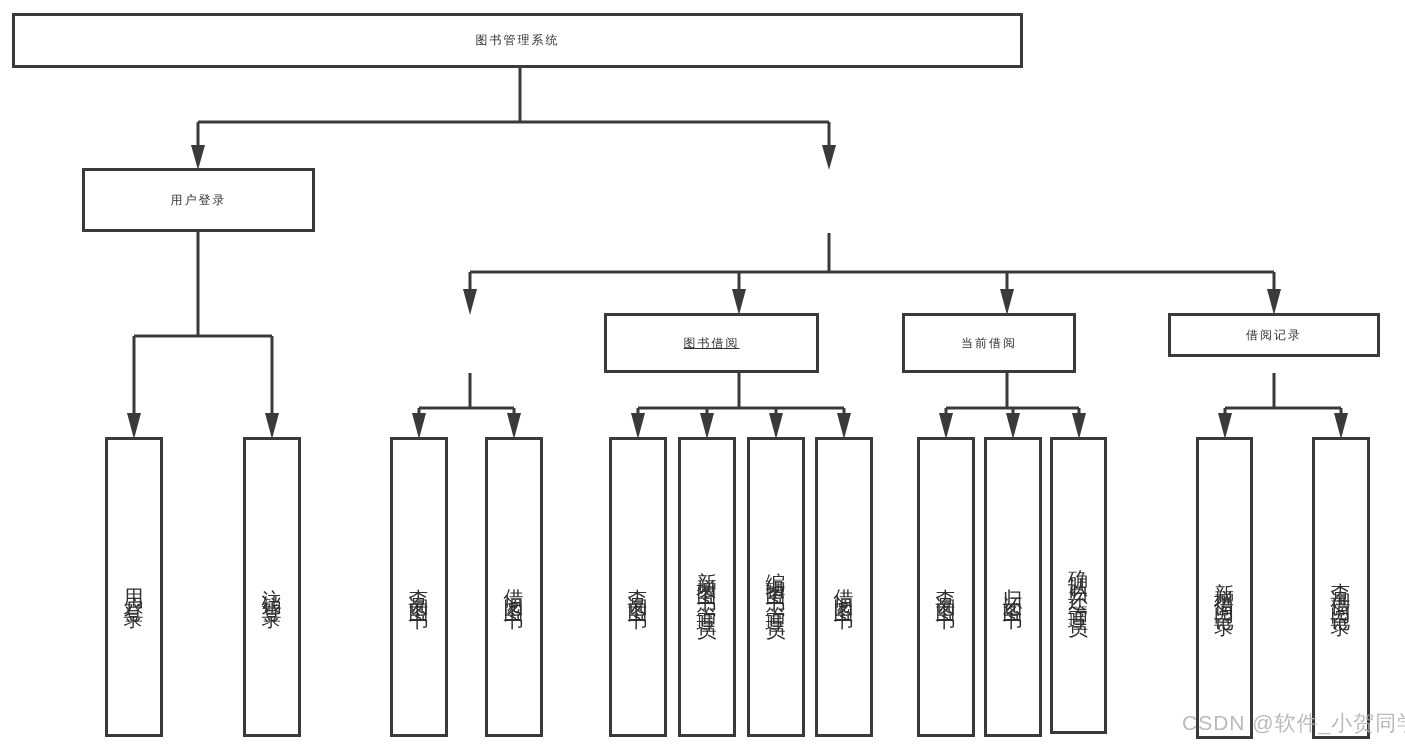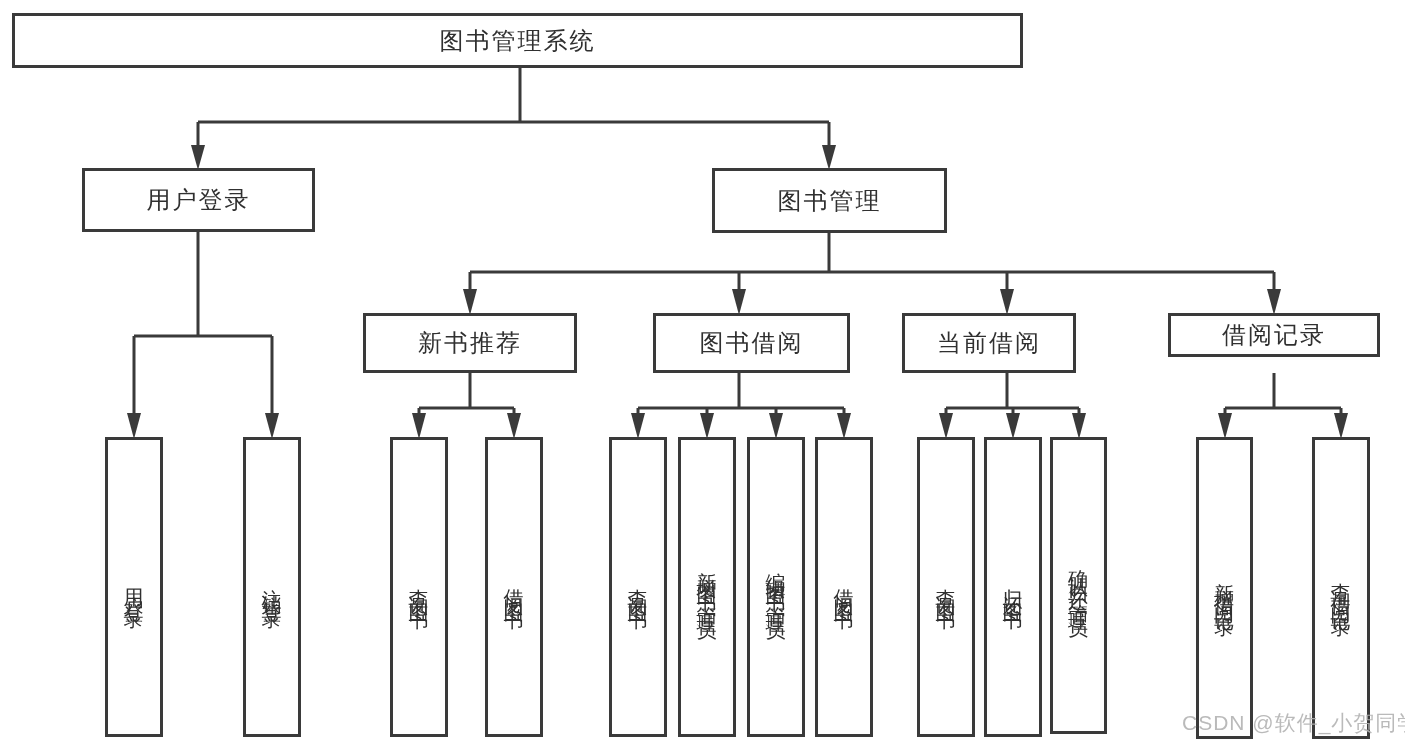--- a/index.html
+++ b/index.html
@@ -18,21 +18,21 @@
   }
   .wires{position:absolute;left:0;top:0;z-index:1;}
   .wires path{stroke:var(--line);stroke-width:3;fill:none;}
   .wires polygon{fill:var(--line);stroke:none;}
   .node{
     position:absolute;z-index:2;box-sizing:border-box;
     border:3px solid var(--line);background:#fff;
     display:flex;align-items:center;justify-content:center;
     color:var(--text);
   }
-  .node.h{font-size:24px;letter-spacing:2px;}
+  .node.h{font-size:12px;letter-spacing:2px;}
   .node.v{
     writing-mode:vertical-rl;
     font-size:20px;letter-spacing:7px;line-height:1;
   }
   .watermark{
     position:absolute;left:1182px;top:709px;z-index:3;
     font-size:21px;letter-spacing:1px;color:var(--wm);opacity:.9;
     white-space:nowrap;
   }
 </style>
@@ -73,24 +73,22 @@
     <polygon points="1079,439 1072,413 1086,413"></polygon>
 
     <path d="M1274 373 V408 M1225 408 H1341 M1225 408 V420 M1341 408 V420"></path>
     <polygon points="1225,439 1218,413 1232,413"></polygon>
     <polygon points="1341,439 1334,413 1348,413"></polygon>
   </svg>
 
   <div class="node h" style="left:12px;top:13px;width:1011px;height:55px;">图书管理系统</div>
 
   <div class="node h" style="left:82px;top:168px;width:233px;height:64px;">用户登录</div>
-  <div class="node h" style="left:712px;top:168px;width:235px;height:65px;">图书管理</div>
 
-  <div class="node h" style="left:363px;top:313px;width:214px;height:60px;">新书推荐</div>
-  <div class="node h" style="left:653px;top:313px;width:197px;height:60px;">图书借阅</div>
+  <div class="node h" style="left:604px;top:313px;width:215px;height:60px;text-decoration:underline;">图书借阅</div>
   <div class="node h" style="left:902px;top:313px;width:174px;height:60px;">当前借阅</div>
   <div class="node h" style="left:1168px;top:313px;width:212px;height:44px;">借阅记录</div>
 
   <div class="node v" style="left:105px;top:437px;width:58px;height:300px;">用户登录</div>
   <div class="node v" style="left:243px;top:437px;width:58px;height:300px;">注销登录</div>
 
   <div class="node v" style="left:390px;top:437px;width:58px;height:300px;">查询图书</div>
   <div class="node v" style="left:485px;top:437px;width:58px;height:300px;">借阅图书</div>
 
   <div class="node v" style="left:609px;top:437px;width:58px;height:300px;">查询图书</div>

